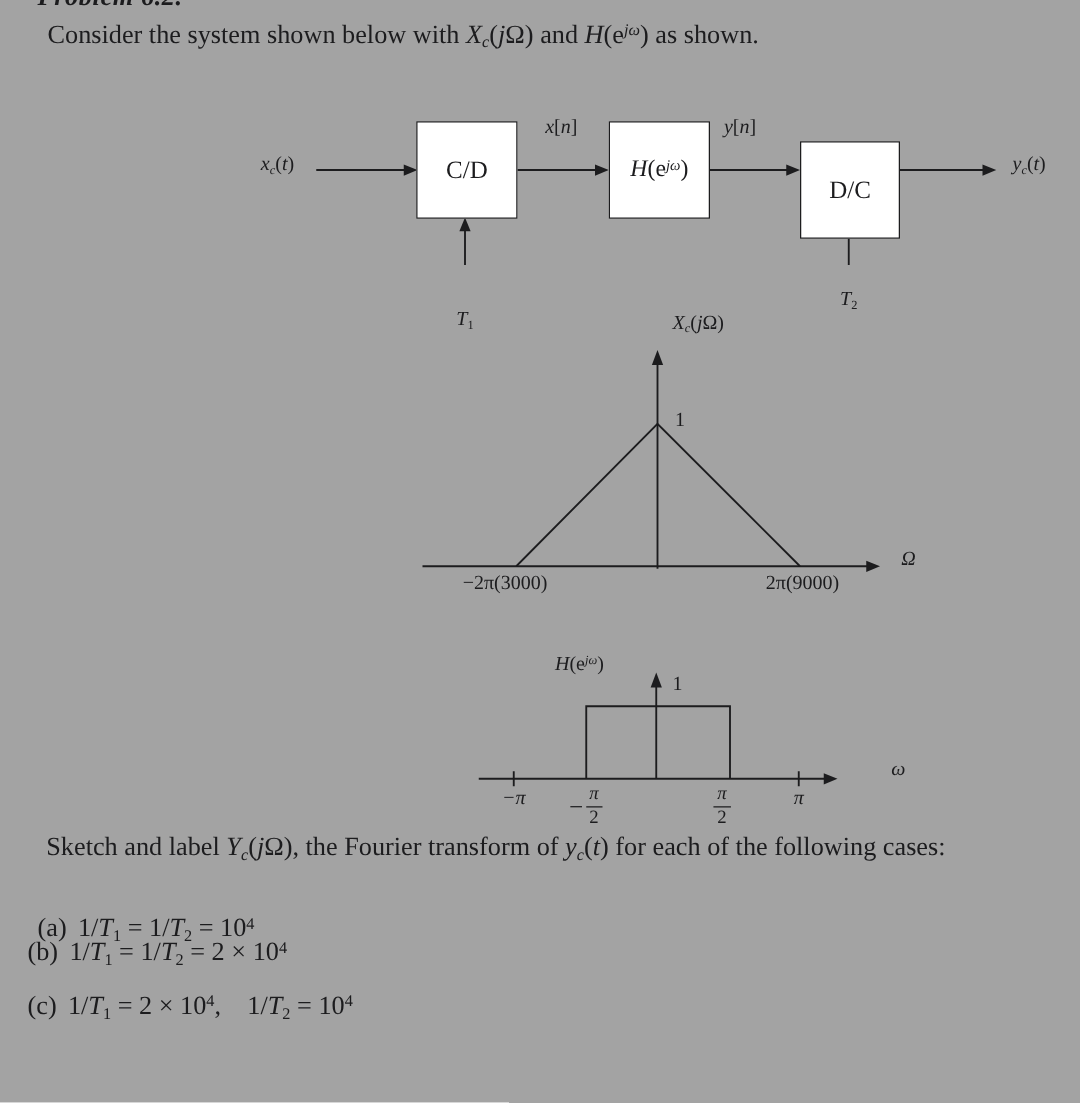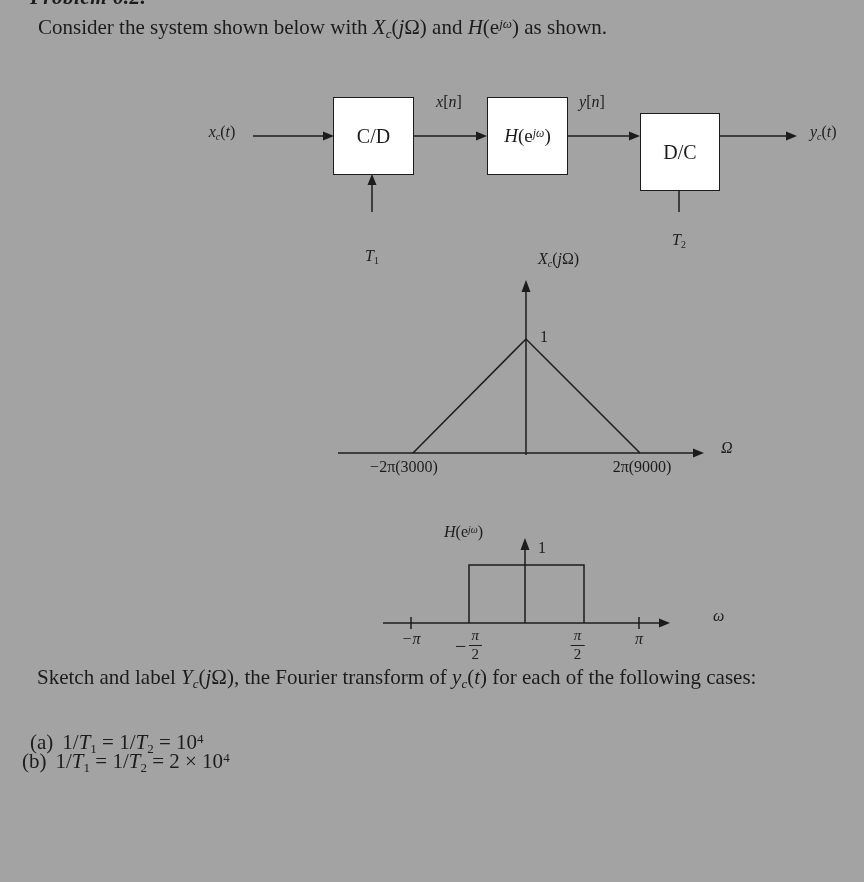--- a/index.html
+++ b/index.html
@@ -156,14 +156,17 @@
   <div class="abs lbl" style="left:713px;top:607px;"><span class="i">ω</span></div>
 
   <div class="abs body-text" style="left:37px;top:665px;"><span>Sketch and label </span><span class="i">Y</span><span class="sub i">c</span><span>(</span><span class="i">j</span><span>Ω), the Fourier transform of </span><span class="i">y</span><span class="sub i">c</span><span>(</span><span class="i">t</span><span>) for each of the following cases:</span></div>
 
   <div class="abs case-row" style="left:30px;top:707px;margin-top:23px;">
     <span class="case-label">(a)</span><span><span>1/</span><span class="i">T</span><span class="sub">1</span><span> = 1/</span><span class="i">T</span><span class="sub">2</span><span> = 10</span><span class="sup">4</span></span>
   </div>
   <div class="abs case-row" style="left:22px;top:749px;">
     <span class="case-label">(b)</span><span><span>1/</span><span class="i">T</span><span class="sub">1</span><span> = 1/</span><span class="i">T</span><span class="sub">2</span><span> = 2 × 10</span><span class="sup">4</span></span>
   </div>
+  <div class="abs case-row" style="left:22px;top:792px;">
+    <span class="case-label">(c)</span><span><span>1/</span><span class="i">T</span><span class="sub">1</span><span> = 2 × 10</span><span class="sup">4</span><span>,&nbsp;&nbsp;&nbsp; 1/</span><span class="i">T</span><span class="sub">2</span><span> = 10</span><span class="sup">4</span></span>
+  </div>
 
 </div>
 
 </body></html>

